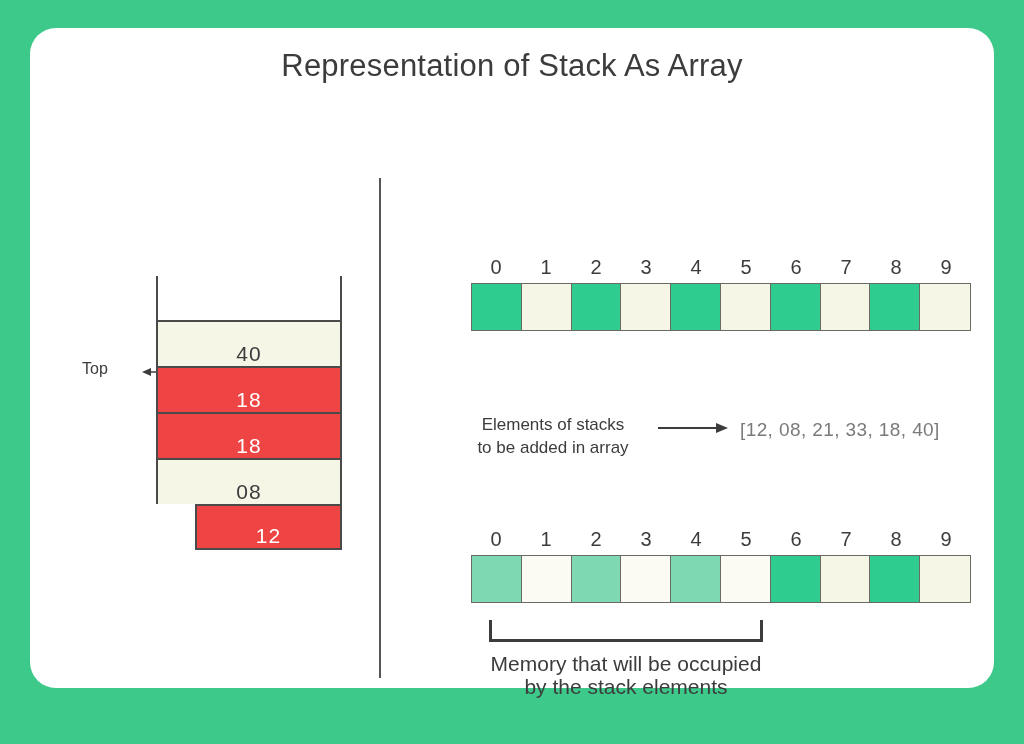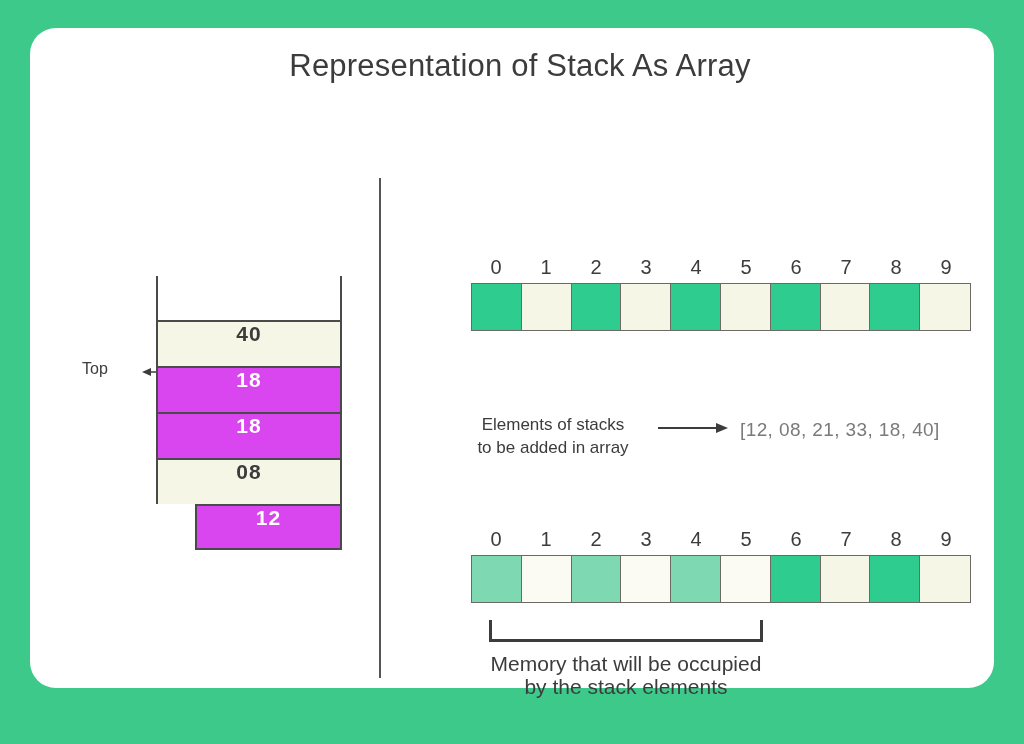--- a/index.html
+++ b/index.html
@@ -27,21 +27,20 @@
   .page-title {
     position: absolute;
     left: 0;
     top: 20px;
     width: 964px;
     text-align: center;
     font-size: 31px;
     color: #3C3C3C;
     font-weight: 400;
     letter-spacing: 0.2px;
-    padding-left: 8px;
   }
 
   
   .divider {
     position: absolute;
     left: 349px;
     top: 150px;
     width: 2px;
     height: 500px;
     background: #555555;
@@ -67,36 +66,35 @@
     position: relative;
     width: 186px;
     margin-left: 30px;
   }
   .stack-cell {
     height: 46px;
     box-sizing: border-box;
     border: 2px solid #4A4A4A;
     border-bottom-width: 0;
     display: flex;
-    align-items: flex-start;
+    align-items: flex-end;
     justify-content: center;
     font-size: 21px;
     letter-spacing: 1px;
-    font-weight: bold;
   }
   .stack-cell:last-child {
     border-bottom-width: 2px;
     margin-left: 39px;
   }
   .stack-cell.cream {
     background: #F6F6E7;
     color: #3C3C3C;
   }
   .stack-cell.green {
-    background: #d946ef;
+    background: #ef4444;
     color: #FFFFFF;
   }
 
   .top-label {
     position: absolute;
     left: 52px;
     top: 332px;
     font-size: 16px;
     color: #3C3C3C;
   }

